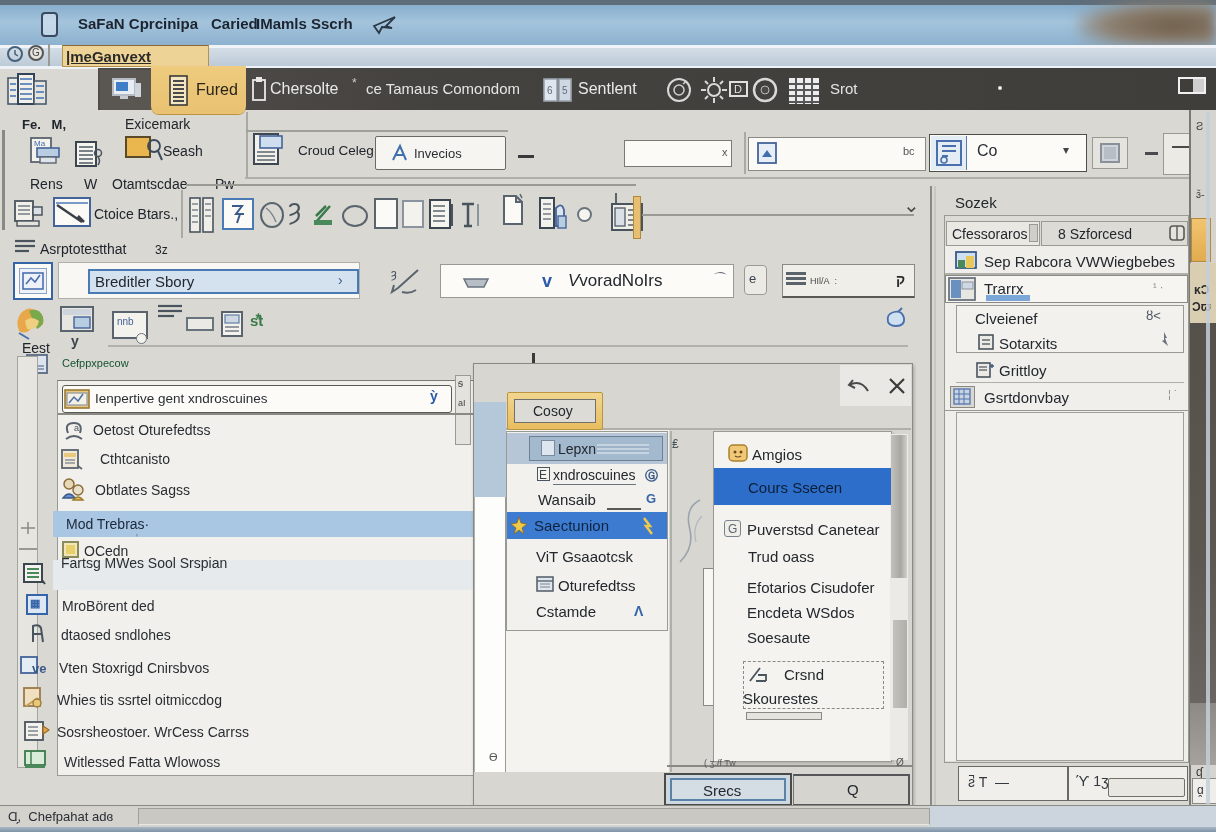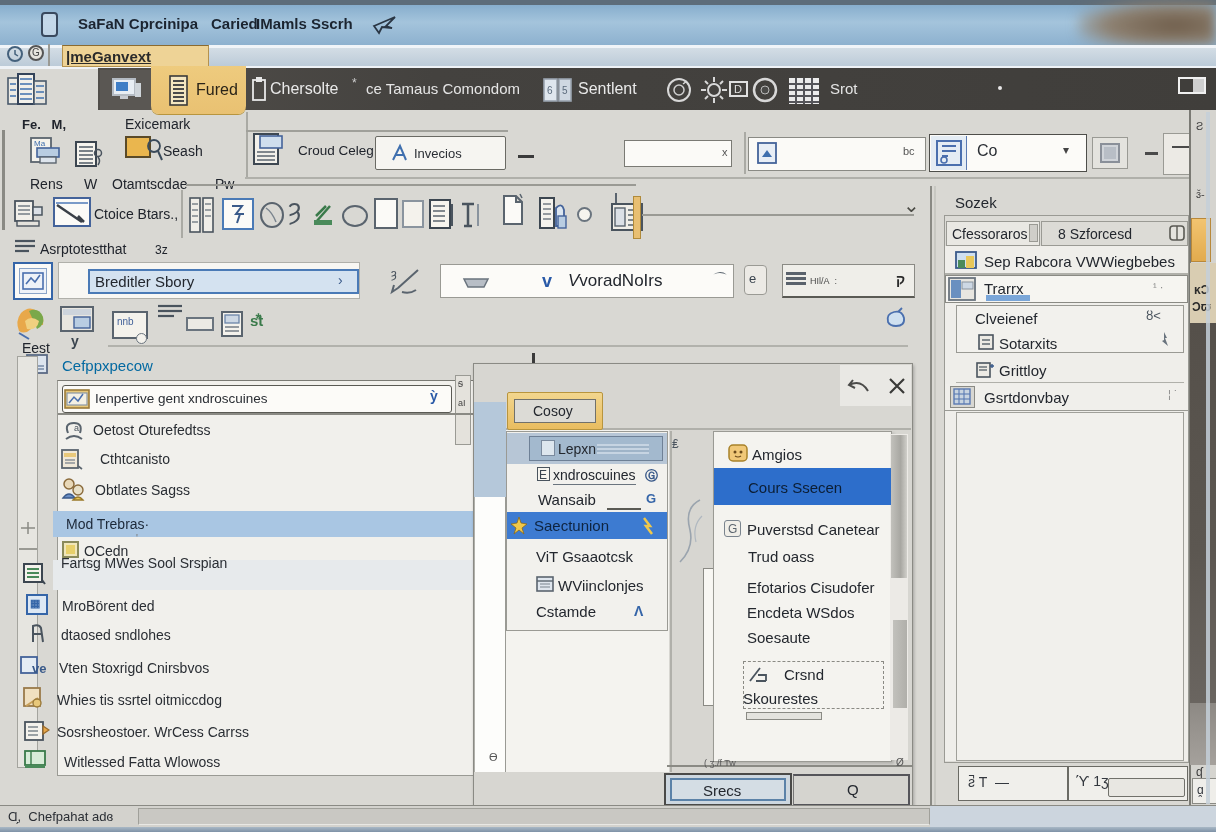--- a/index.html
+++ b/index.html
@@ -388,21 +388,21 @@
 <svg class="a" style="left:884px;top:306px;" width="24" height="24" viewBox="0 0 24 24">
       <path d="M4 16 q-2 -8 6 -10 q8 -2 10 6 q1 8 -8 8 q-6 0 -8 -4 z M14 6 l4 -4" fill="#cfe0f0" stroke="#4a6fae" stroke-width="1.8"></path>
     </svg>
 
 <svg class="a" style="left:26px;top:354px;" width="22" height="20" viewBox="0 0 22 20">
   <rect x="1" y="1" width="20" height="18" fill="#dce4ee" stroke="#5a6a84" stroke-width="1.8"></rect>
   <rect x="4" y="4" width="8" height="5" fill="#8fb0d8"></rect>
       <rect x="4" y="11" width="14" height="2" fill="#8fa0b8"></rect>
       <rect x="4" y="14" width="14" height="2" fill="#8fa0b8"></rect>
 </svg>
-<div class="t" style="left:62px;top:357px;font-size:15px;color:#0369a1;">Cefppxpecow</div>
+<div class="t" style="left:62px;top:357px;font-size:11px;color:#14532d;">Cefppxpecow</div>
 <div class="a" style="left:532px;top:353px;width:2.5px;height:17px;background:#3a3a3a;"></div>
 
 <div class="a" style="left:17px;top:356px;width:21px;height:412px;background:#e6e5e0;border:1.2px solid #a4a49e;"></div>
 <div class="a" style="left:19px;top:548px;width:18px;height:1.5px;background:#9a9a94;"></div>
 <svg class="a" style="left:18px;top:521px;" width="20" height="14" viewBox="0 0 20 14">
       <path d="M10 1 v12 M3 7 h14" stroke="#8a8a84" stroke-width="1.5"></path>
     </svg>
 
 <div class="a" style="left:57px;top:380px;width:417px;height:396px;background:#f1f0ec;border:1.5px solid #9a9a94;border-top:1.5px solid #7a7a74;"></div>
 
@@ -556,21 +556,21 @@
     </svg>
 
 <div class="t" style="left:536px;top:548px;font-size:15px;color:#23272e;">ViT Gsaaotcsk</div>
 
 <svg class="a" style="left:536px;top:576px;" width="18" height="16" viewBox="0 0 18 16">
       <rect x="1" y="1" width="16" height="14" fill="#dfe6ee" stroke="#5a646e" stroke-width="1.6"></rect>
       <line x1="1" y1="5" x2="17" y2="5" stroke="#5a646e" stroke-width="1.4"></line>
       <line x1="4" y1="8" x2="14" y2="8" stroke="#8a949e" stroke-width="1.2"></line>
       <line x1="4" y1="11" x2="14" y2="11" stroke="#8a949e" stroke-width="1.2"></line>
     </svg>
-<div class="t" style="left:558px;top:577px;font-size:15px;color:#23272e;">WViinclonjes</div>
+<div class="t" style="left:558px;top:577px;font-size:15px;color:#23272e;">Oturefedtss</div>
 
 <div class="t" style="left:536px;top:603px;font-size:15px;color:#23272e;">Cstamde</div>
 <div class="t" style="left:634px;top:603px;font-size:14px;font-weight:bold;color:#3565a8;">Λ</div>
 
 <div class="a" style="left:670px;top:431px;width:1.5px;height:341px;background:#b0b0aa;"></div>
 <div class="t" style="left:672px;top:437px;font-size:12px;color:#4a545e;">₤</div>
 <svg class="a" style="left:676px;top:496px;" width="30" height="70" viewBox="0 0 30 70">
       <path d="M24 4 q-16 8 -10 30 q4 18 -10 32" fill="none" stroke="#9aa4ae" stroke-width="1.6"></path>
       <path d="M26 20 q-10 10 -6 26" fill="none" stroke="#b0b8c0" stroke-width="1.2"></path>
     </svg>

